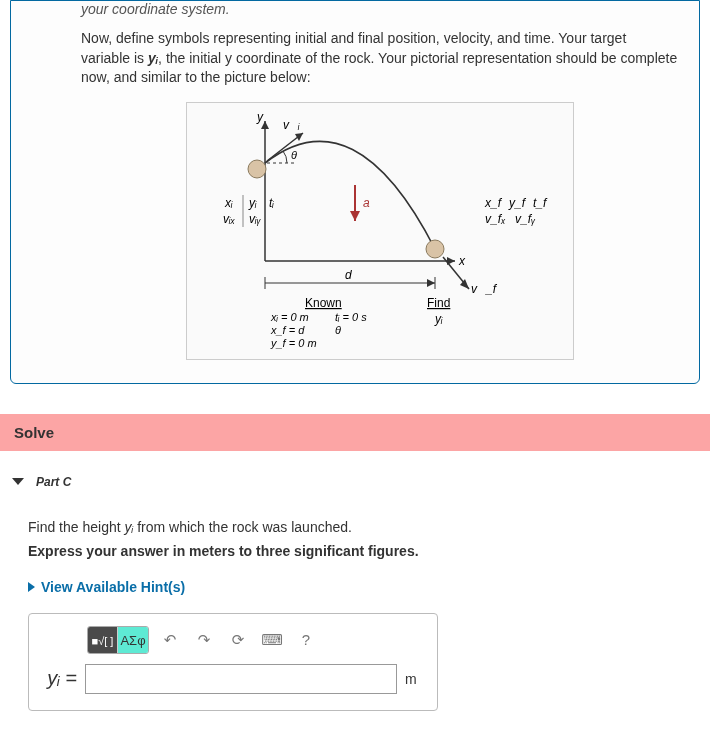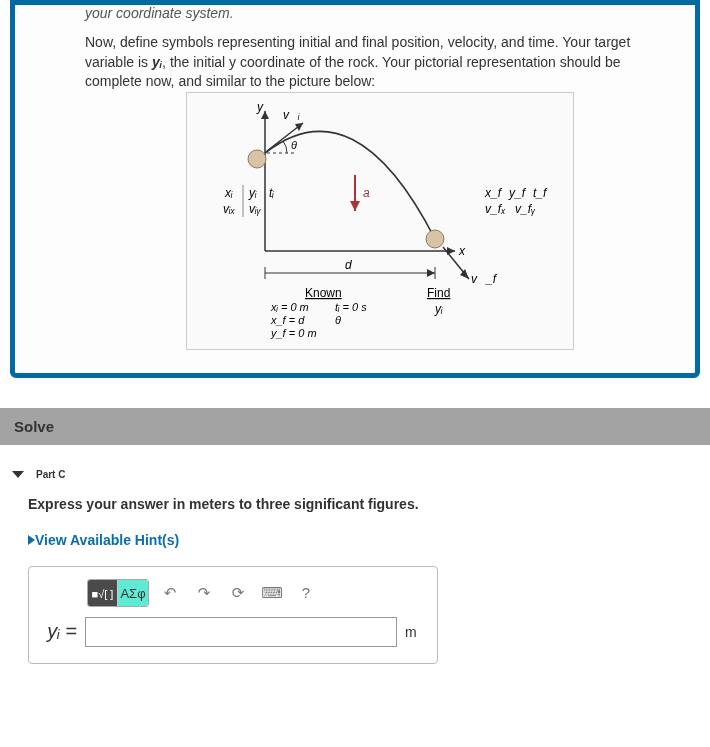--- a/index.html
+++ b/index.html
@@ -1,31 +1,31 @@
 <!DOCTYPE html>
 <html><head>
 <meta charset="utf-8">
 <style>
   * { box-sizing: border-box; margin: 0; padding: 0; }
   body { font-family: Arial, Helvetica, sans-serif; font-size: 14px; background: #fff; color: #333; width: 710px; }
-  .top-section { padding: 0 20px 20px 70px; border: 5px solid #0369a1; border-radius: 0 0 6px 6px; margin: 0 10px 0 10px; background: #fdfdfd; }
+  .top-section { padding: 0 20px 20px 70px; border: 1px solid #0369a1; border-radius: 0 0 6px 6px; margin: 0 10px 0 10px; background: #fdfdfd; }
   .intro-italic { font-style: italic; color: #555; margin-bottom: 12px; }
-  .intro-text { line-height: 1.4; }
+  .intro-text { margin-bottom: 14px; line-height: 1.4; }
   .bold { font-weight: bold; }
   .diagram-wrap { text-align: center; }
   .diagram-box { display: inline-block; border: 1px solid #ccc; background: #fafafa; padding: 8px; }
   .diagram-box svg { display: block; }
 
-  .solve-bar { background: #a3a3a3; padding: 10px 14px; margin: 30px 0 18px 0; font-weight: bold; font-size: 15px; }
-  .part-row { display: flex; align-items: center; gap: 12px; padding: 6px 12px; font-weight: bold; font-size: 10px; }
+  .solve-bar { background: #fca5a5; padding: 10px 14px; margin: 30px 0 18px 0; font-weight: bold; font-size: 15px; }
+  .part-row { display: flex; align-items: center; gap: 12px; padding: 6px 12px; font-weight: bold; font-size: 12px; font-style: italic; }
   .caret { width: 0; height: 0; border-left: 6px solid transparent; border-right: 6px solid transparent; border-top: 7px solid #333; }
   .part-body { padding: 10px 28px 30px 28px; }
   .prompt1 { margin: 14px 0 8px 0; }
   .prompt2 { font-weight: bold; margin-bottom: 20px; }
-  .hint-link { color: #0a6ea8; cursor: pointer; display: flex; align-items: center; font-weight: bold; margin-bottom: 18px; }
+  .hint-link { color: #0a6ea8; cursor: pointer; display: flex; align-items: center; gap: 6px; font-weight: bold; margin-bottom: 18px; }
   .hint-caret { width: 0; height: 0; border-top: 5px solid transparent; border-bottom: 5px solid transparent; border-left: 7px solid #0a6ea8; }
 
   .answer-box { border: 1px solid #bbb; border-radius: 4px; width: 410px; padding: 12px 14px 16px 14px; background: #fff; }
   .toolbar { display: flex; align-items: center; gap: 4px; margin: 0 0 10px 44px; }
   .tool-group { display: flex; border: 1px solid #aaa; border-radius: 3px; overflow: hidden; height: 28px; }
   .tool-btn { width: 30px; height: 28px; display: flex; align-items: center; justify-content: center; background: #5eead4; border-right: 1px solid #ccc; cursor: pointer; font-size: 13px; }
   .tool-btn:last-child { border-right: none; }
   .tool-btn.active { background: #4a4a4a; color: #fff; }
   .tool-icons { display: flex; gap: 8px; margin-left: 4px; }
   .icon-btn { width: 26px; height: 26px; display: flex; align-items: center; justify-content: center; color: #777; cursor: pointer; font-size: 15px; }
@@ -110,20 +110,23 @@
 </div>
 
 <div class="solve-bar">Solve</div>
 
 <div class="part-row">
   <span class="caret"></span>
   <span>Part C</span>
 </div>
 
 <div class="part-body">
+  <p class="prompt1">
+    <span>Find the height </span><span style="font-style:italic">yᵢ</span><span> from which the rock was launched.</span>
+  </p>
   <p class="prompt2">Express your answer in meters to three significant figures.</p>
 
   <div class="hint-link">
     <span class="hint-caret"></span>
     <span>View Available Hint(s)</span>
   </div>
 
   <div class="answer-box">
     <div class="toolbar">
       <div class="tool-group">

